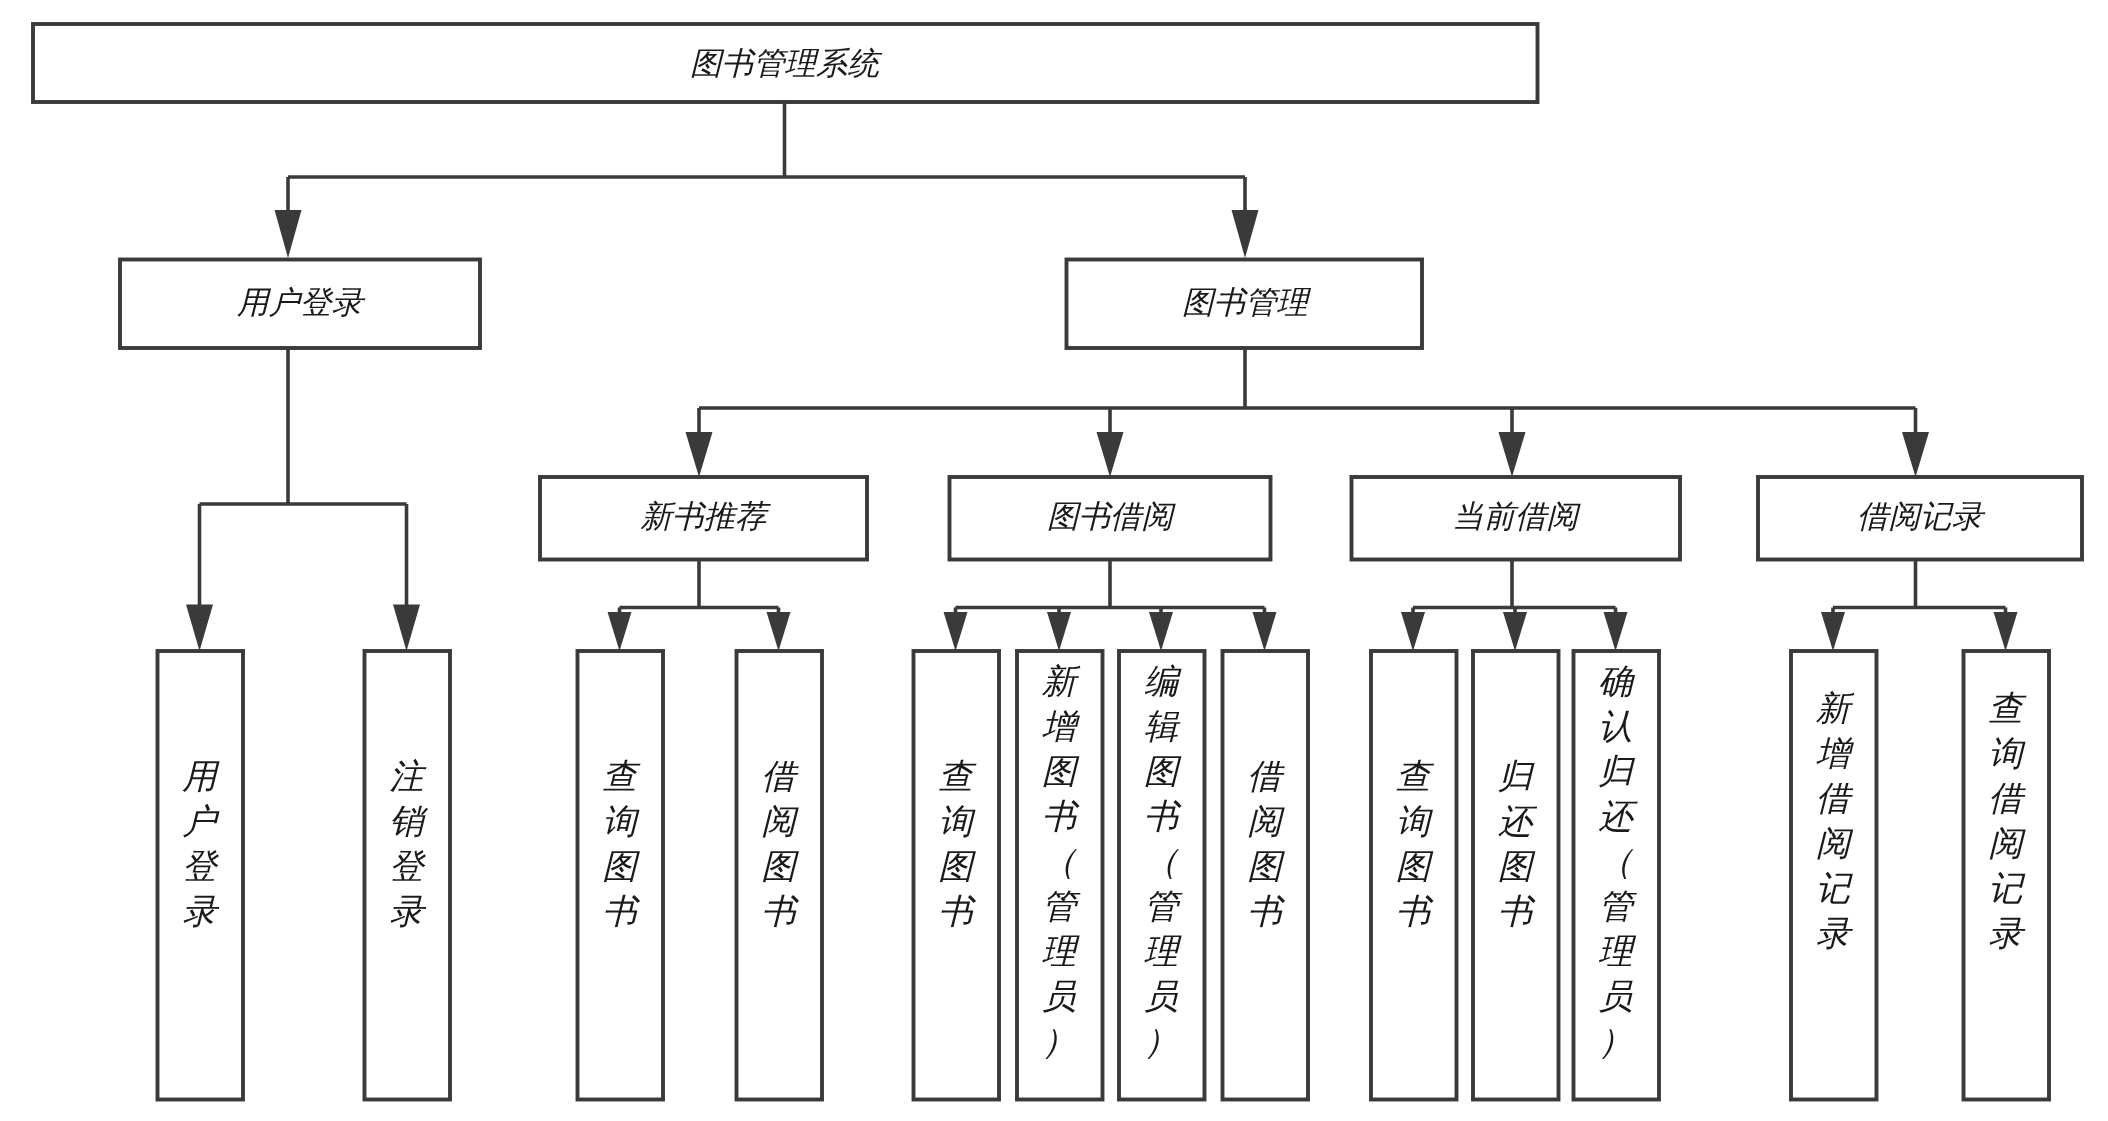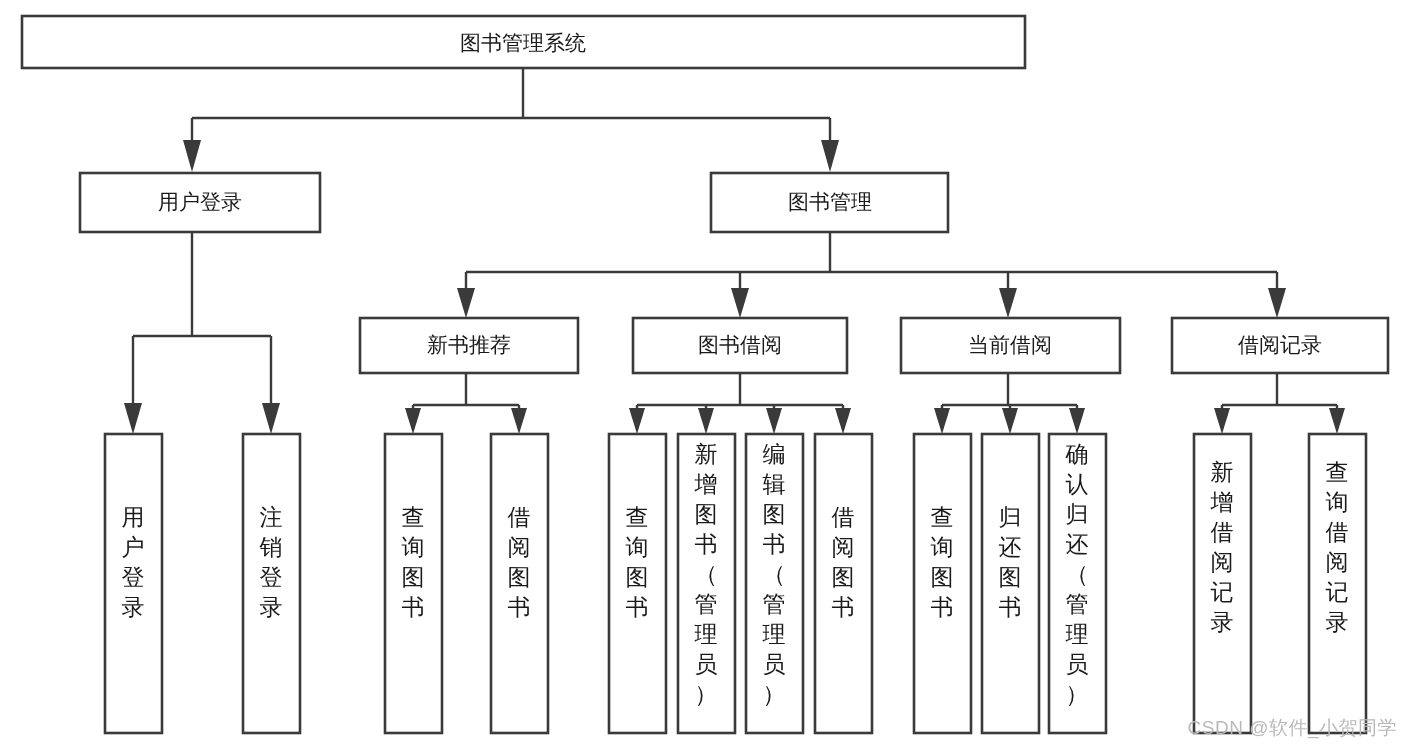--- a/index.html
+++ b/index.html
@@ -10,20 +10,21 @@
   }
   body {
     font-family: "Liberation Sans", "DejaVu Sans", sans-serif;
   }
   #diagram-root {
     position: relative;
     width: 1405px;
     height: 747px;
     background: #ffffff;
     overflow: hidden;
+    font-style: italic;
   }
   svg.flow {
     position: absolute;
     left: 0;
     top: 0;
     width: 1405px;
     height: 747px;
     display: block;
   }
   .node-box {
@@ -240,15 +241,14 @@
       <text class="node-label-vertical" x="1222" y="480"><tspan x="1222" dy="0">新</tspan><tspan x="1222" dy="30">增</tspan><tspan x="1222" dy="30">借</tspan><tspan x="1222" dy="30">阅</tspan><tspan x="1222" dy="30">记</tspan><tspan x="1222" dy="30">录</tspan></text>
     </g>
 
     <g>
       <rect class="node-box" x="1309" y="434" width="57" height="299"></rect>
       <text class="node-label-vertical" x="1337" y="480"><tspan x="1337" dy="0">查</tspan><tspan x="1337" dy="30">询</tspan><tspan x="1337" dy="30">借</tspan><tspan x="1337" dy="30">阅</tspan><tspan x="1337" dy="30">记</tspan><tspan x="1337" dy="30">录</tspan></text>
     </g>
 
   </svg>
 
-  <div class="watermark-text">CSDN @软件_小贺同学</div>
 
 </div>
 
 </body></html>

